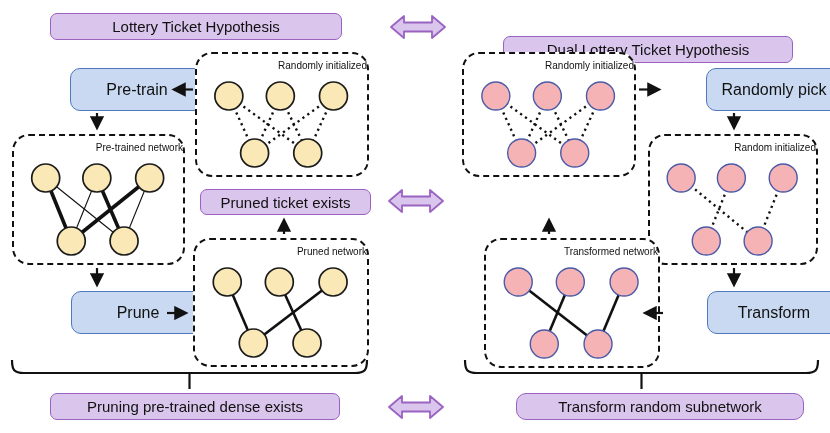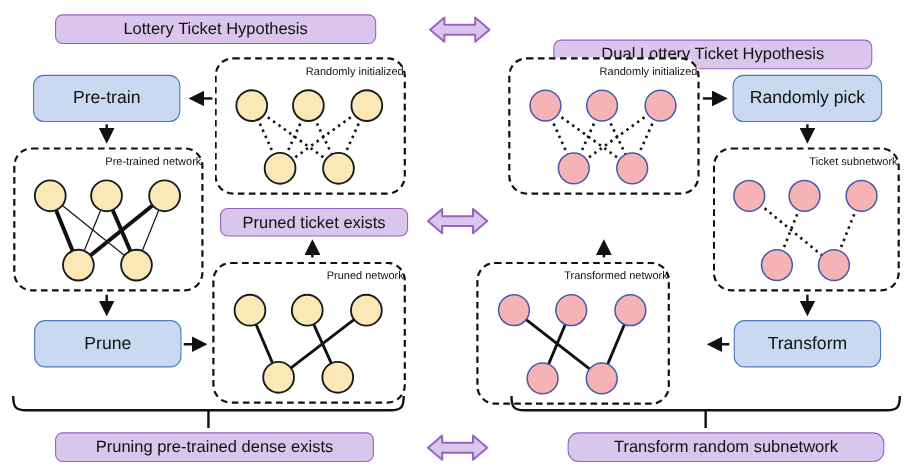--- a/index.html
+++ b/index.html
@@ -10,21 +10,21 @@
   .pbox{ 
     position:absolute;box-sizing:border-box;
     background:var(--purple-fill);border:1.8px solid var(--purple-border);
     border-radius:7px;text-align:center;font-size:15px;
     display:flex;align-items:center;justify-content:center;
   }
   .bbox{ 
     position:absolute;box-sizing:border-box;
     background:var(--blue-fill);border:1.8px solid var(--blue-border);
     border-radius:10px;text-align:center;font-size:16px;
-    display:flex;align-items:center;justify-content:center;
+    display:flex;align-items:center;justify-content:center;margin-left:40px;
   }
   .net{ 
     position:absolute;box-sizing:border-box;
     border:2.6px dashed #111;border-radius:17px;background:#fff;
   }
   .net-label{
     text-align:right;font-size:10px;line-height:18px;margin-top:3px;
     white-space:nowrap;
   }
   .net svg{position:absolute;left:2px;top:20px;}
@@ -125,34 +125,34 @@
         <line x1="134.46" y1="22" x2="108.73" y2="79" stroke="#111111" stroke-width="2.4" stroke-dasharray="2.2 3.8"></line>
         <circle cx="29.88" cy="22" r="14" fill="#F6B3B6" stroke="#4B5AA7" stroke-width="1.4"></circle>
         <circle cx="81.34" cy="22" r="14" fill="#F6B3B6" stroke="#4B5AA7" stroke-width="1.4"></circle>
         <circle cx="134.46" cy="22" r="14" fill="#F6B3B6" stroke="#4B5AA7" stroke-width="1.4"></circle>
         <circle cx="55.61000000000001" cy="79" r="14" fill="#F6B3B6" stroke="#4B5AA7" stroke-width="1.4"></circle>
         <circle cx="108.73" cy="79" r="14" fill="#F6B3B6" stroke="#4B5AA7" stroke-width="1.4"></circle>
       </svg>
   </div>
 
   <div class="net" style="left:648px;top:134px;width:170px;height:131px;">
-    <div class="net-label">Ticket subnetwork</div>
+    <div class="net-label">Random initialized</div>
     <svg width="162" height="107">
         <line x1="29.16" y1="22" x2="106.11" y2="85" stroke="#111111" stroke-width="2.4" stroke-dasharray="2.2 3.8"></line>
         <line x1="79.38" y1="22" x2="54.27" y2="85" stroke="#111111" stroke-width="2.4" stroke-dasharray="2.2 3.8"></line>
         <line x1="131.22" y1="22" x2="106.11" y2="85" stroke="#111111" stroke-width="2.4" stroke-dasharray="2.2 3.8"></line>
         <circle cx="29.16" cy="22" r="14" fill="#F6B3B6" stroke="#4B5AA7" stroke-width="1.4"></circle>
         <circle cx="79.38" cy="22" r="14" fill="#F6B3B6" stroke="#4B5AA7" stroke-width="1.4"></circle>
         <circle cx="131.22" cy="22" r="14" fill="#F6B3B6" stroke="#4B5AA7" stroke-width="1.4"></circle>
         <circle cx="54.27" cy="85" r="14" fill="#F6B3B6" stroke="#4B5AA7" stroke-width="1.4"></circle>
         <circle cx="106.11" cy="85" r="14" fill="#F6B3B6" stroke="#4B5AA7" stroke-width="1.4"></circle>
       </svg>
   </div>
 
-  <div class="net" style="left:433px;top:238px;width:176px;height:130px;">
+  <div class="net" style="left:484px;top:238px;width:176px;height:130px;">
     <div class="net-label">Transformed network</div>
     <svg width="168" height="106">
         <line x1="30.24" y1="22" x2="110.04" y2="84" stroke="#111111" stroke-width="2.6"></line>
         <line x1="82.32" y1="22" x2="56.28" y2="84" stroke="#111111" stroke-width="2.6"></line>
         <line x1="136.08" y1="22" x2="110.04" y2="84" stroke="#111111" stroke-width="2.6"></line>
         <circle cx="30.24" cy="22" r="14" fill="#F6B3B6" stroke="#4B5AA7" stroke-width="1.4"></circle>
         <circle cx="82.32" cy="22" r="14" fill="#F6B3B6" stroke="#4B5AA7" stroke-width="1.4"></circle>
         <circle cx="136.08" cy="22" r="14" fill="#F6B3B6" stroke="#4B5AA7" stroke-width="1.4"></circle>
         <circle cx="56.28" cy="84" r="14" fill="#F6B3B6" stroke="#4B5AA7" stroke-width="1.4"></circle>
         <circle cx="110.04" cy="84" r="14" fill="#F6B3B6" stroke="#4B5AA7" stroke-width="1.4"></circle>

